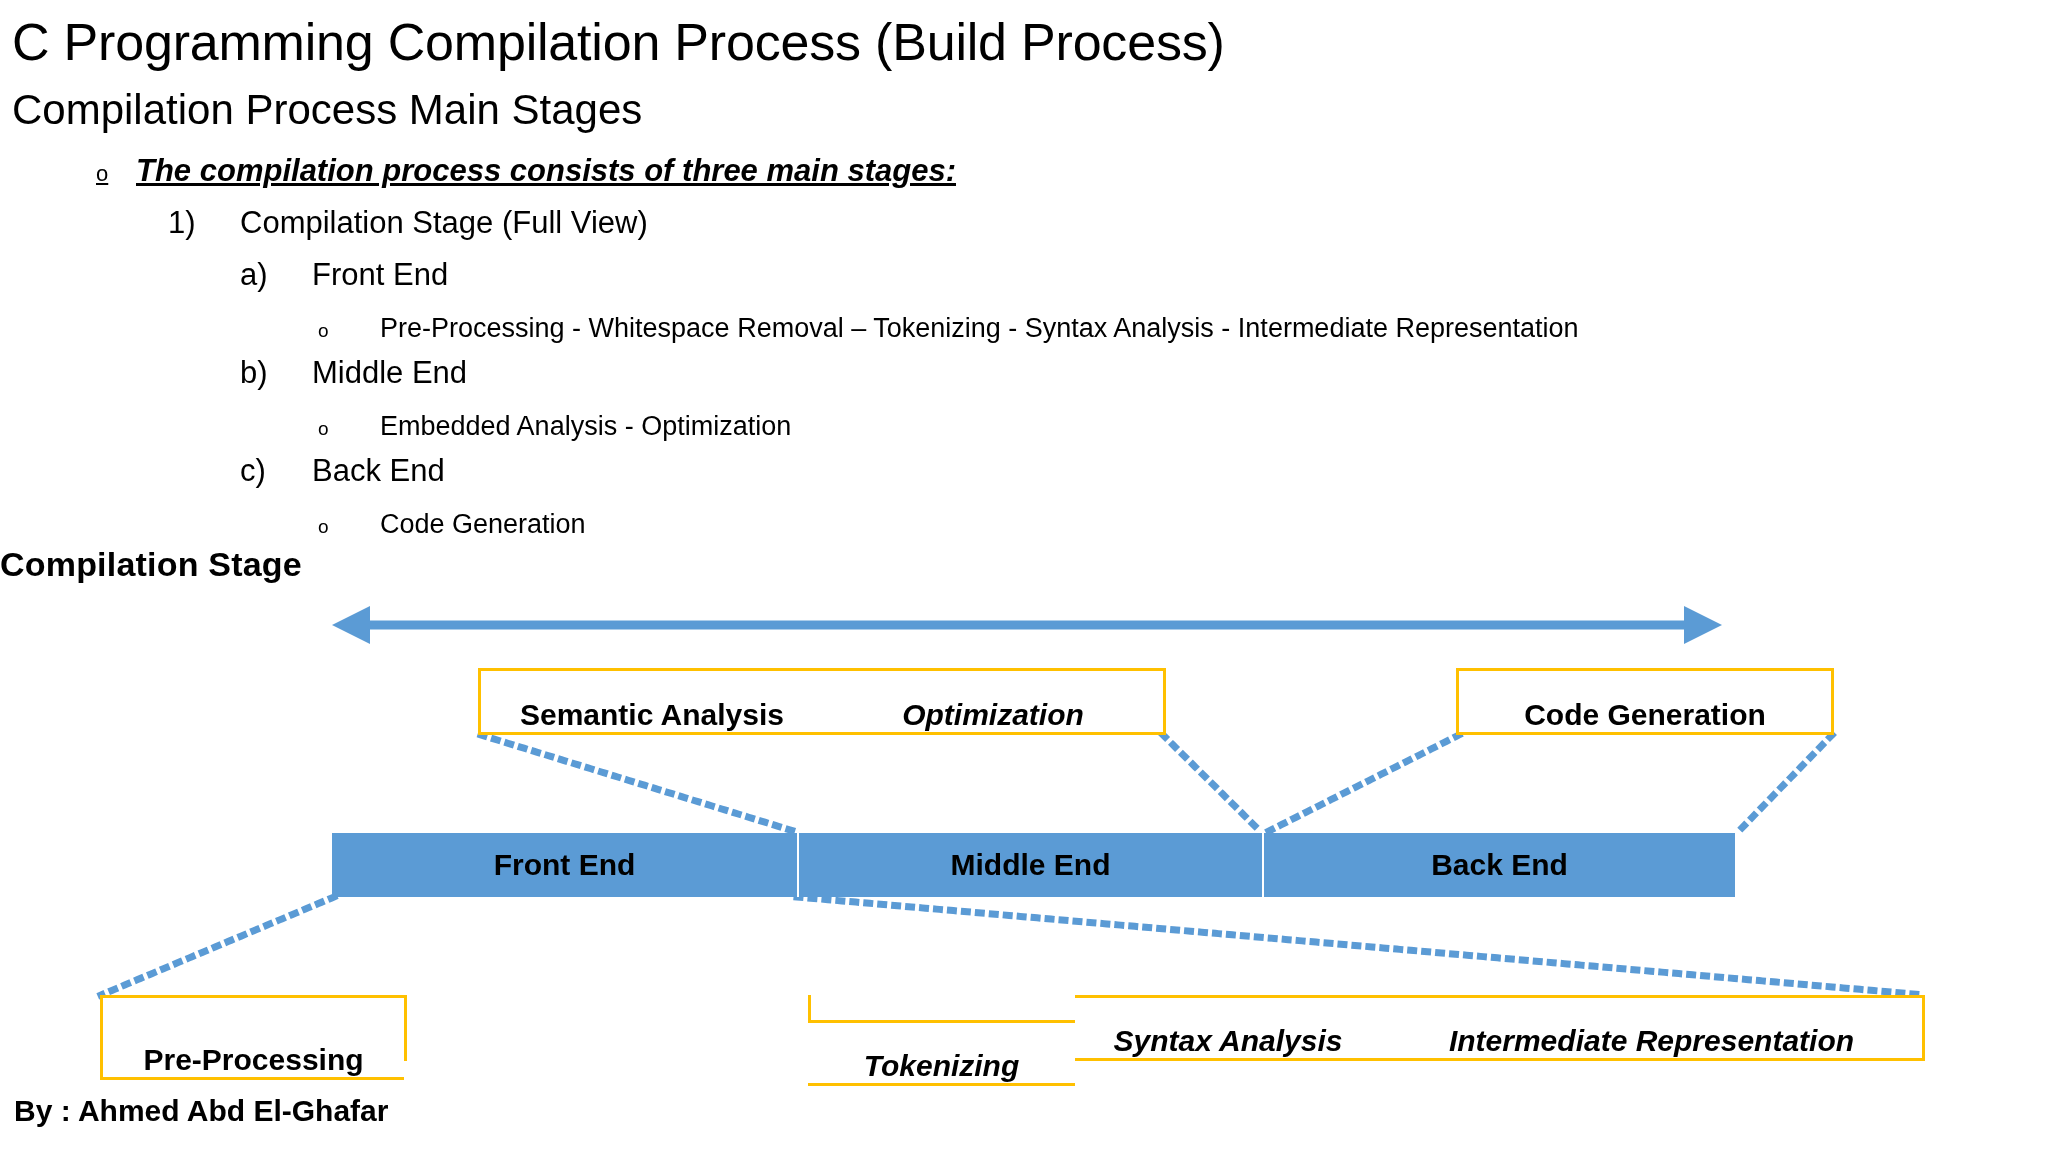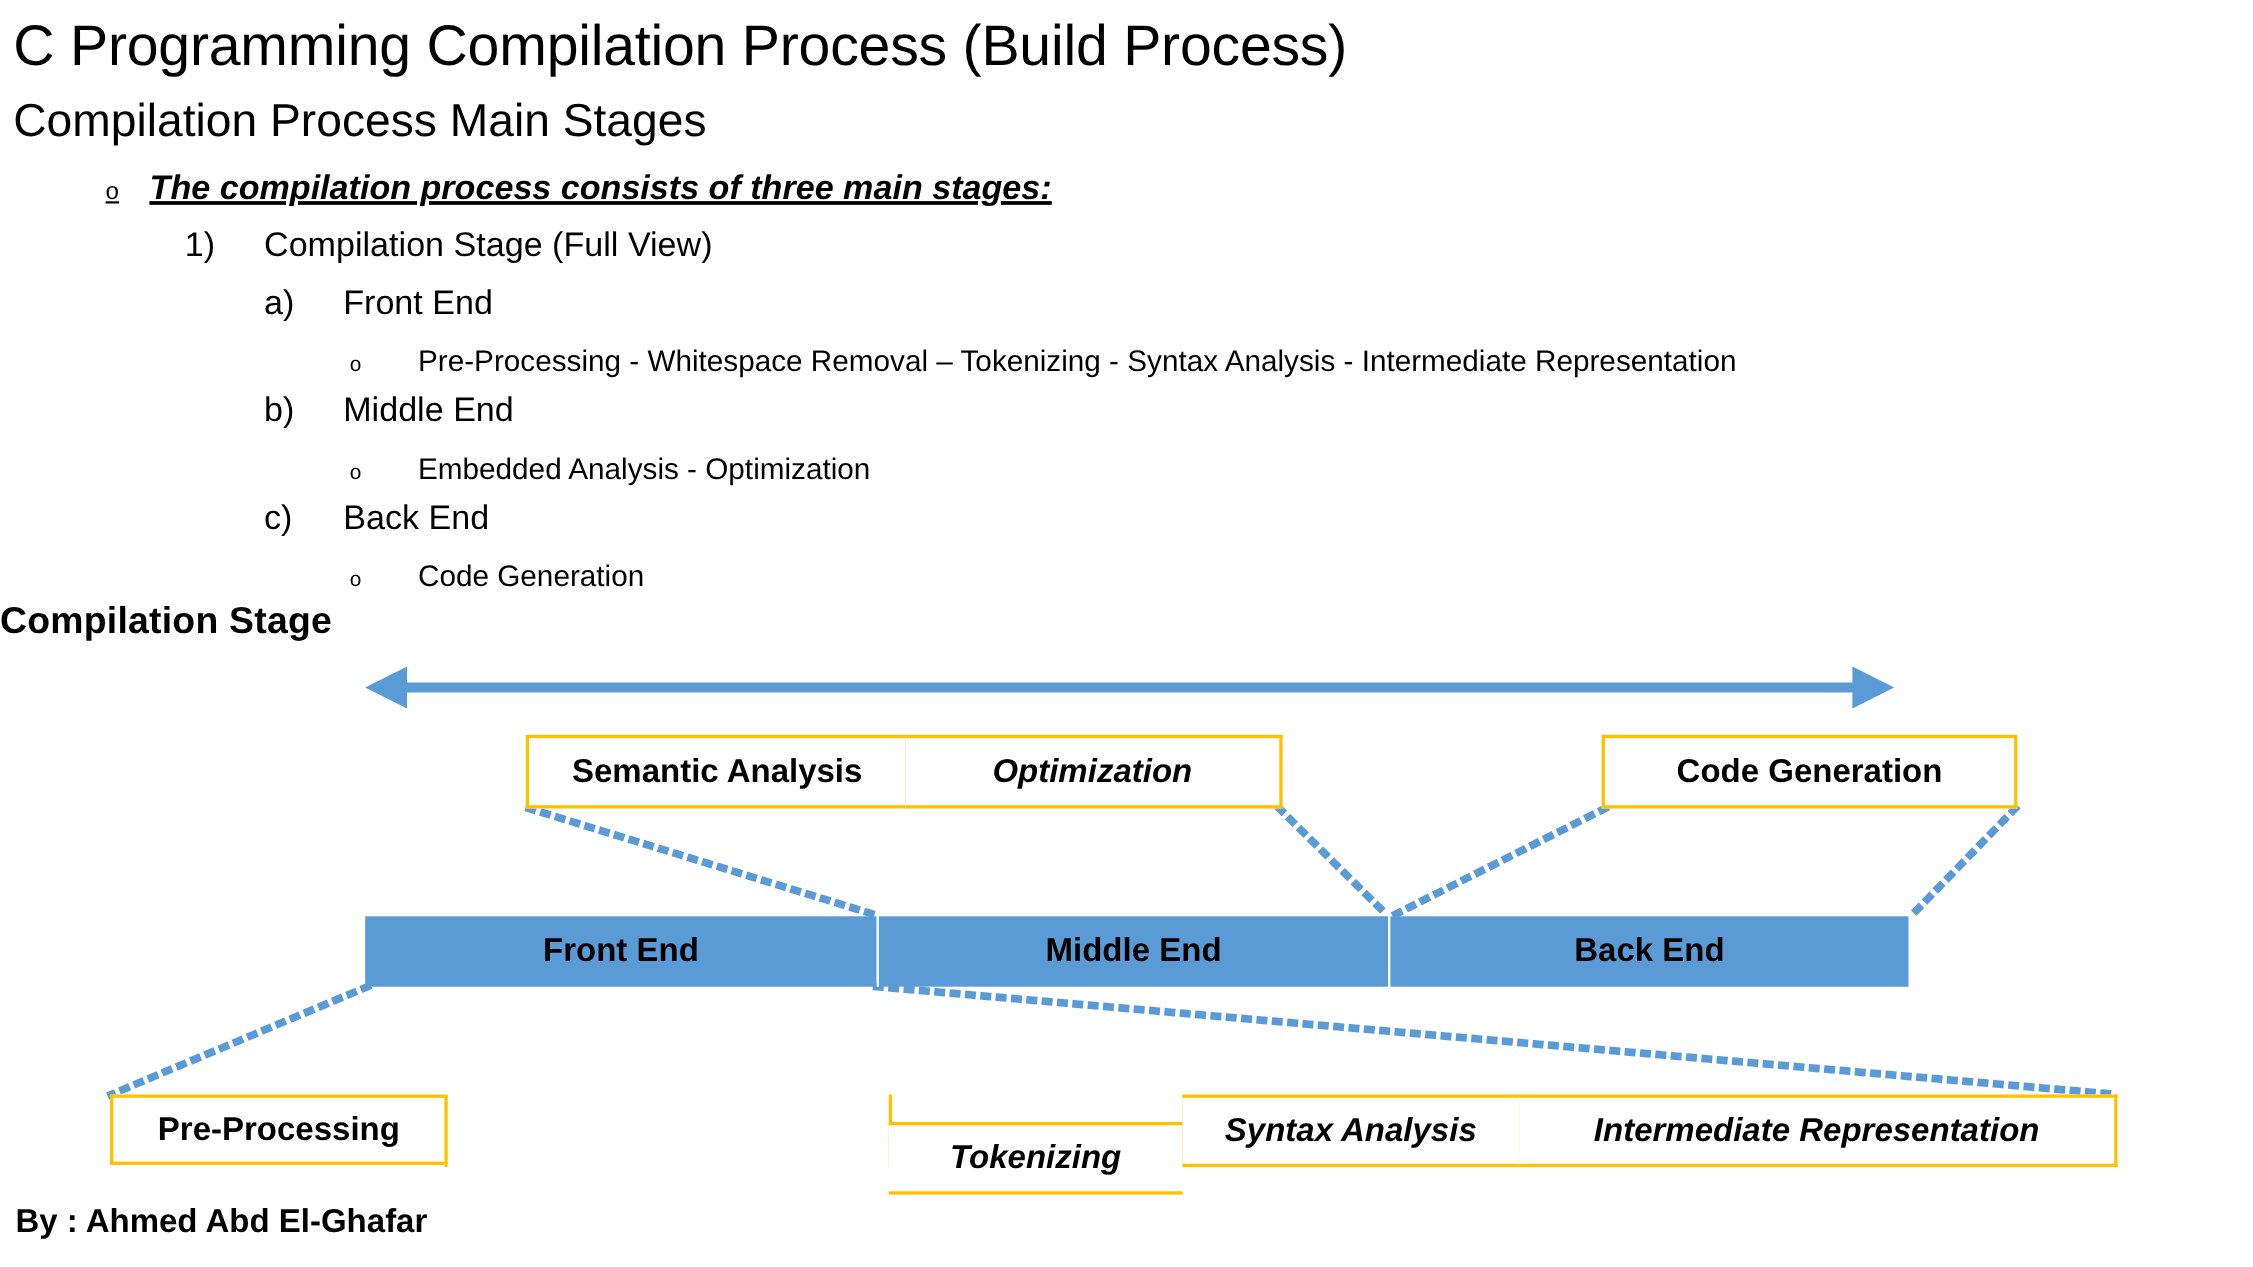--- a/index.html
+++ b/index.html
@@ -76,21 +76,21 @@
   .svg-layer {
     position: absolute;
     left: 0; top: 0;
     width: 2048px; height: 1152px;
     pointer-events: none;
   }
   .box {
     position: absolute;
     box-sizing: border-box;
     display: flex;
-    align-items: center;
+    align-items: flex-end;
     justify-content: center;
     white-space: nowrap;
   }
   .ybox {
     background: #ffffff;
     border: 3px solid #FFC000;
     font-size: 30px;
     font-weight: 700;
     color: #000;
   }
@@ -234,21 +234,21 @@
     </div>
     <div class="bbar-div" style="left:797px; top:833px; height:64px;"></div>
     <div class="bbar-seg" style="left:799px; top:833px; width:463px; height:64px;">
       <span>Middle End</span>
     </div>
     <div class="bbar-div" style="left:1262px; top:833px; height:64px;"></div>
     <div class="bbar-seg" style="left:1264px; top:833px; width:471px; height:64px;">
       <span>Back End</span>
     </div>
 
-    <div class="box ybox joined-right" style="left:100px; top:995px; width:304px; height:64px;">
+    <div class="box ybox joined-right" style="left:100px; top:995px; width:304px; height:85px;">
       <span>Pre-Processing</span>
     </div>
     <div class="ybox-sep" style="left:404px; top:995px; height:66px;"></div>
 
     <div class="ybox-sep" style="left:808px; top:995px; height:66px;"></div>
 
     <div class="box ybox joined-left joined-right" style="left:808px; top:995px; width:267px; height:66px;margin-top:25px;">
       <span>Tokenizing</span>
     </div>
     <div class="ybox-sep" style="left:1075px; top:995px; height:66px;"></div>

